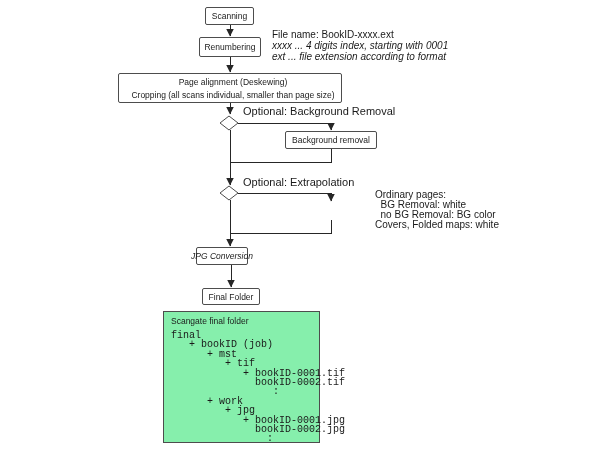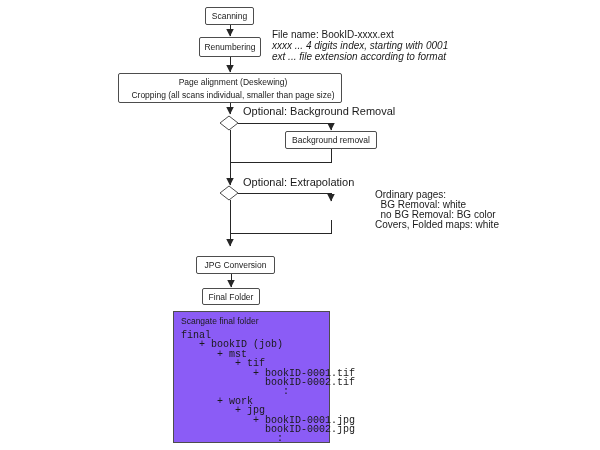--- a/index.html
+++ b/index.html
@@ -40,25 +40,25 @@
     white-space: nowrap;
     z-index: 2;
   }
   .note { position: absolute; z-index: 2; }
   .note .nl { white-space: pre; font-size: 10px; }
   #note-filename .nl { line-height: 11px; }
   #note-bgrules .nl { line-height: 10px; }
   .italic { font-style: italic; }
   #folder-box {
     position: absolute;
-    left: 173px; top: 311px;
+    left: 163px; top: 311px;
     width: 157px; height: 132px;
     box-sizing: border-box;
     border: 1px solid #4d4d4d;
-    background: #8b5cf6;
+    background: #86efac;
     padding: 4px 0 0 7px;
     z-index: 2;
   }
   .fb-title { font-size: 8.5px; line-height: 11px; margin-bottom: 4px; }
   .tl {
     font-family: "Liberation Mono", monospace;
     font-size: 10px;
     line-height: 9.4px;
     white-space: pre;
   }
@@ -112,21 +112,21 @@
   <div class="dlabel" style="left:243px; top:177px;">Optional: Extrapolation</div>
 
 
   <div class="note" id="note-bgrules" style="left:375px; top:190px;">
     <div class="nl">Ordinary pages:</div>
     <div class="nl">  BG Removal: white</div>
     <div class="nl">  no BG Removal: BG color</div>
     <div class="nl">Covers, Folded maps: white</div>
   </div>
 
-  <div class="node" style="left:196px; top:256px; width:79px; height:18px;">JPG Conversion</div>
+  <div class="node" style="left:196px; top:247px; width:52px; height:18px;font-style:italic;">JPG Conversion</div>
 
   <div class="node" style="left:202px; top:288px; width:58px; height:17px;">Final Folder</div>
 
   <div id="folder-box">
     <div class="fb-title">Scangate final folder</div>
     <div>
       <div class="tl">final</div>
       <div class="tl">   + bookID (job)</div>
       <div class="tl">      + mst</div>
       <div class="tl">         + tif</div>

